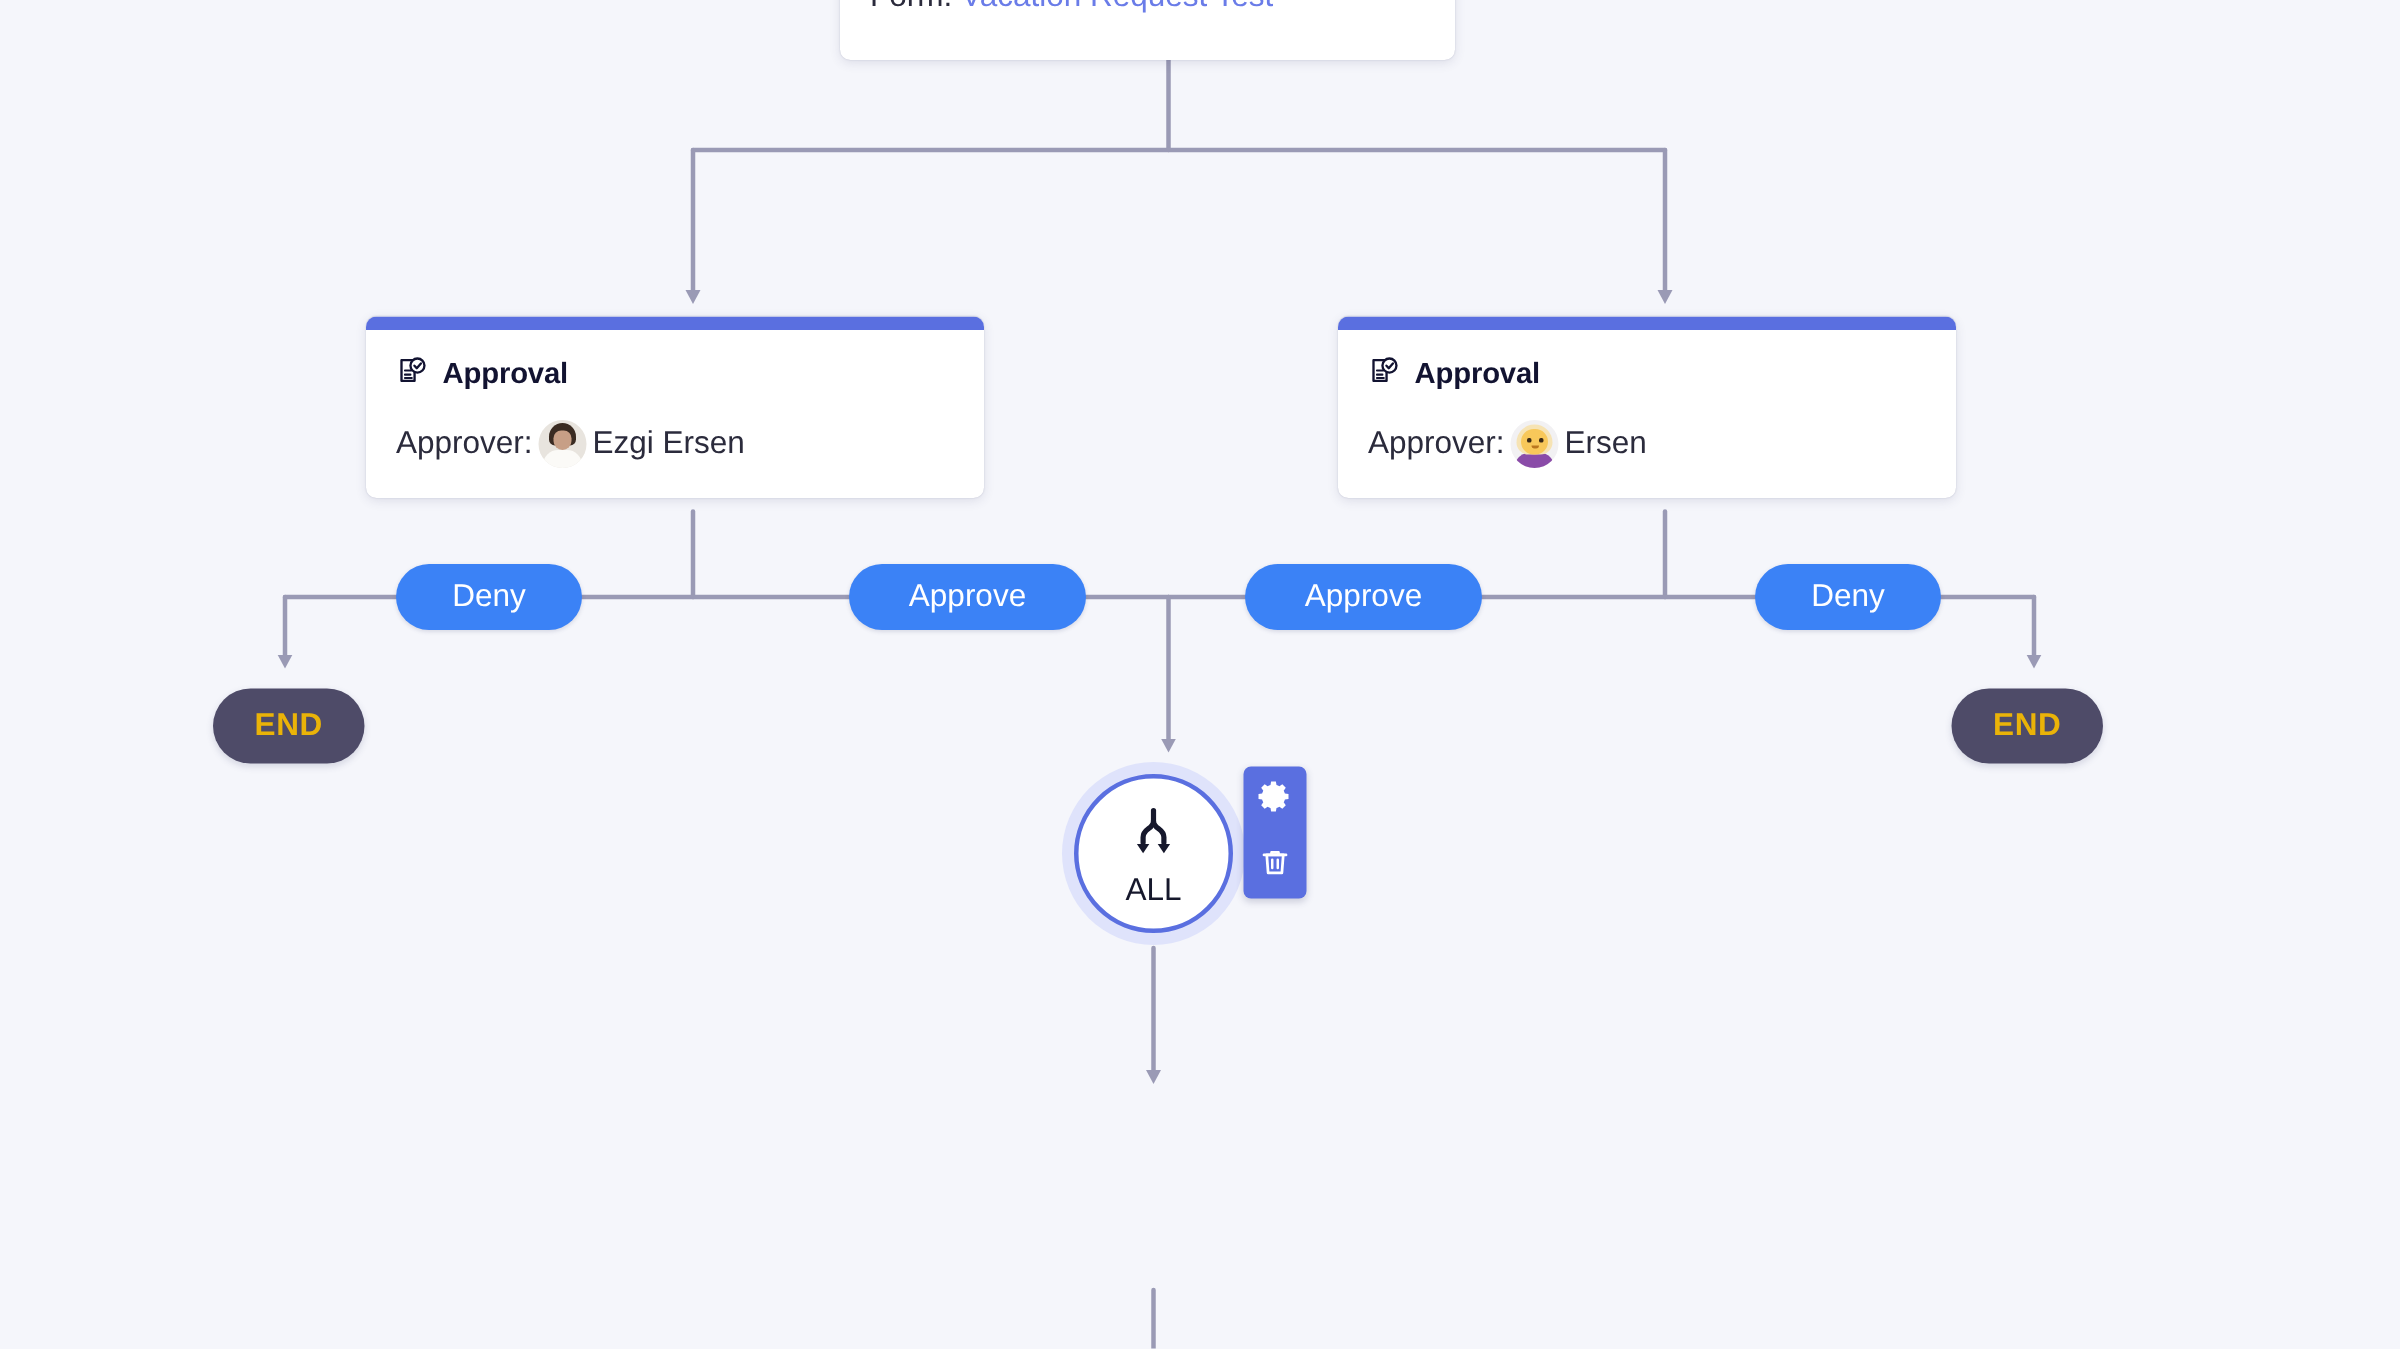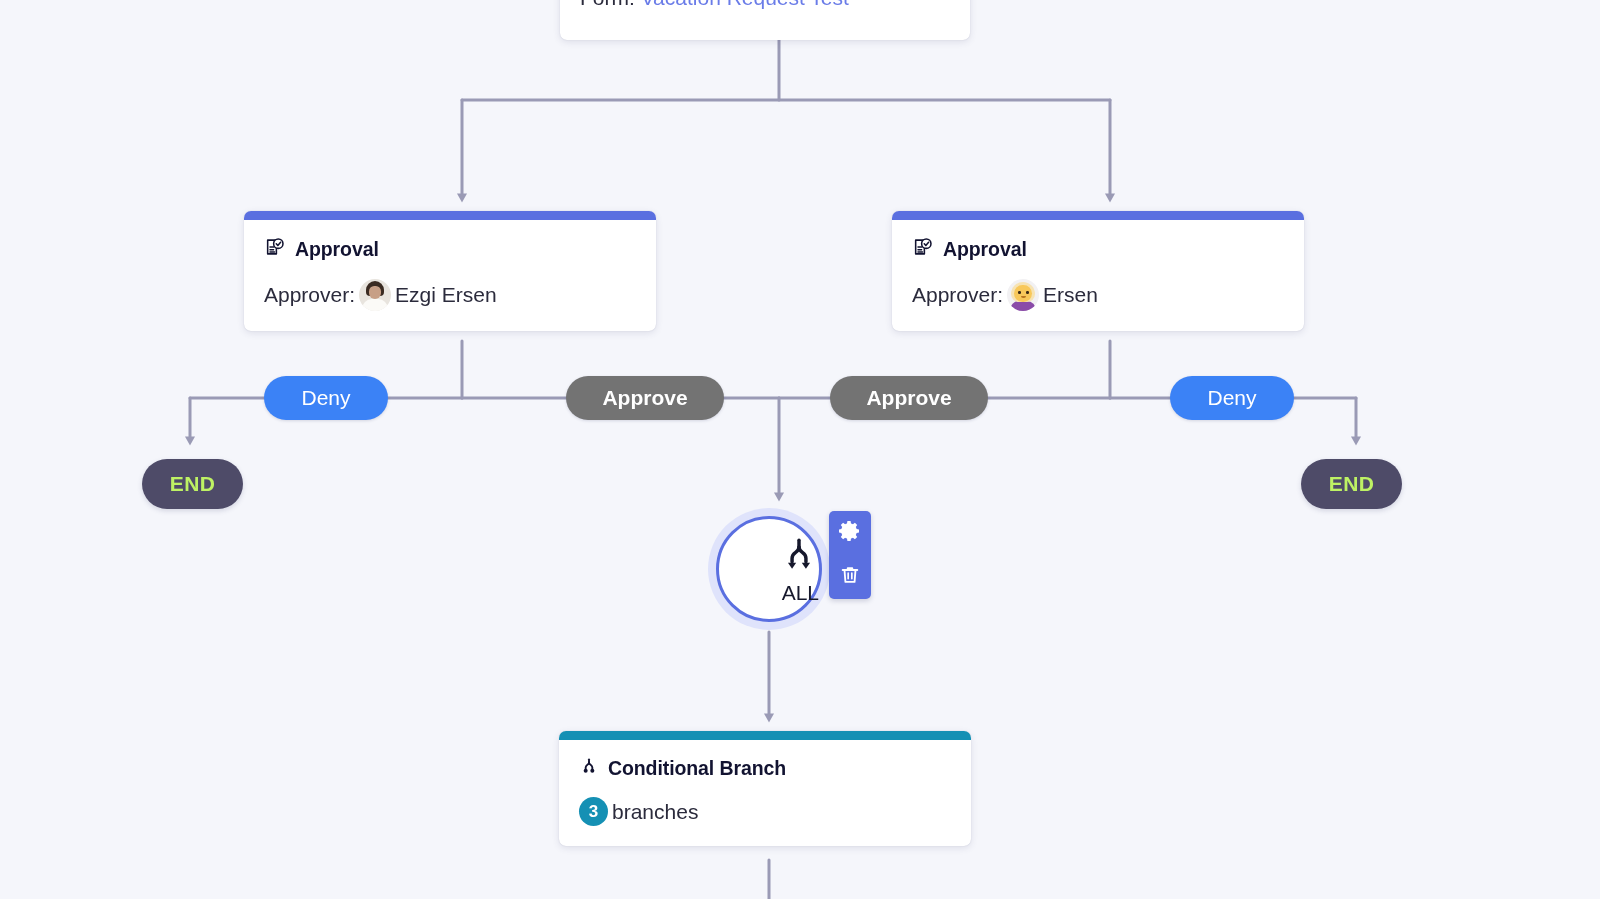--- a/index.html
+++ b/index.html
@@ -197,35 +197,35 @@
     border-radius: 22px;
     display: flex;
     align-items: center;
     justify-content: center;
     color: #ffffff;
     font-size: 21px;
     z-index: 6;
     box-shadow: 0 1px 3px rgba(60, 64, 110, 0.18);
   }
   .pill-deny    { background: #3b82f6; }
-  .pill-approve { background: #737373; font-weight: bold; }
+  .pill-approve { background: #3b82f6; }
 
   #pill-deny-left     { left: 264px;  top: 376px; width: 124px; }
   #pill-approve-left  { left: 566px;  top: 376px; width: 158px; }
   #pill-approve-right { left: 830px;  top: 376px; width: 158px; }
   #pill-deny-right    { left: 1170px; top: 376px; width: 124px; }
 
   
   .end-node {
     position: absolute;
     width: 101px;
     height: 50px;
     border-radius: 25px;
     background: #4e4b68;
-    color: #bef264;
+    color: #eab308;
     font-size: 21px;
     font-weight: bold;
     letter-spacing: 0.4px;
     display: flex;
     align-items: center;
     justify-content: center;
     z-index: 6;
     box-shadow: 0 2px 5px rgba(60, 64, 110, 0.18);
   }
   #end-left  { left: 142px;  top: 459px; }
@@ -248,21 +248,21 @@
   }
   #all-node {
     position: absolute;
     left: 8px; top: 8px;
     width: 106px; height: 106px;
     border-radius: 50%;
     background: #ffffff;
     border: 3px solid #5a6fe0;
     display: flex;
     flex-direction: column;
-    align-items: flex-end;
+    align-items: center;
     justify-content: center;
     gap: 1px;
   }
   #all-node .all-label {
     font-size: 21px;
     color: #16182c;
     line-height: 1;
     margin-top: 2px;
   }
 
@@ -433,35 +433,14 @@
         <svg width="22" height="22" viewBox="0 0 24 24" fill="none">
           <path d="M4 6.5h16" stroke="#ffffff" stroke-width="2" stroke-linecap="round"></path>
           <path d="M9.5 6.5V4.6h5v1.9" stroke="#ffffff" stroke-width="2" stroke-linejoin="round"></path>
           <path d="M6 6.5l1 13h10l1-13z" stroke="#ffffff" stroke-width="2" stroke-linejoin="round"></path>
           <path d="M10 10v6M14 10v6" stroke="#ffffff" stroke-width="1.8" stroke-linecap="round"></path>
         </svg>
       </span>
     </div>
   </div>
 
-  <div class="node-card" id="conditional-card">
-    <div class="card-bar" style="background:#1590b4;"></div>
-    <div class="card-body">
-      <div class="card-title-row">
-        <span>
-          <svg width="20" height="20" viewBox="0 0 30 30" fill="none">
-            <path d="M15 5v4.6" stroke="#121331" stroke-width="2.8" stroke-linecap="round"></path>
-            <path d="M15 9.6c0 4-5 3.4-5 7.8v2.6" stroke="#121331" stroke-width="2.8" stroke-linecap="round"></path>
-            <path d="M15 9.6c0 4 5 3.4 5 7.8v2.6" stroke="#121331" stroke-width="2.8" stroke-linecap="round"></path>
-            <circle cx="10" cy="22" r="3" fill="#121331"></circle>
-            <circle cx="20" cy="22" r="3" fill="#121331"></circle>
-          </svg>
-        </span>
-        <span class="card-title">Conditional Branch</span>
-      </div>
-      <div class="card-sub-row">
-        <span class="branch-badge">3</span>
-        <span class="card-sub-value">branches</span>
-      </div>
-    </div>
-  </div>
 
 </div>
 
 </body></html>

